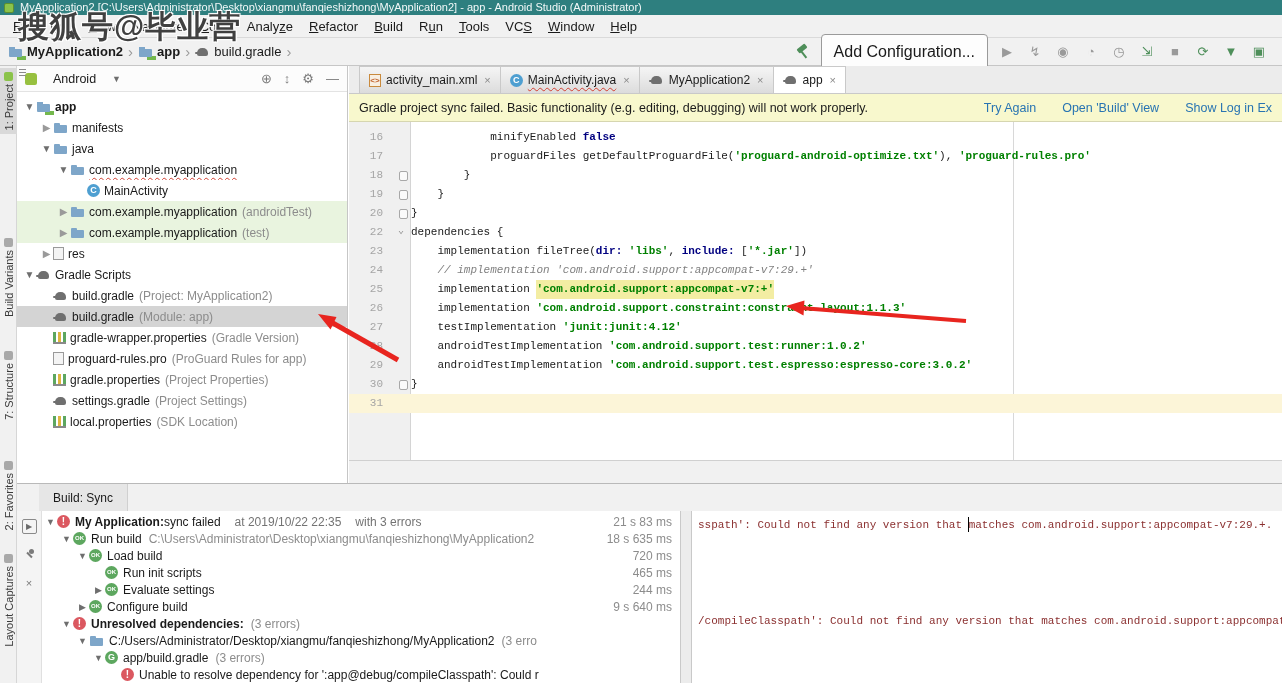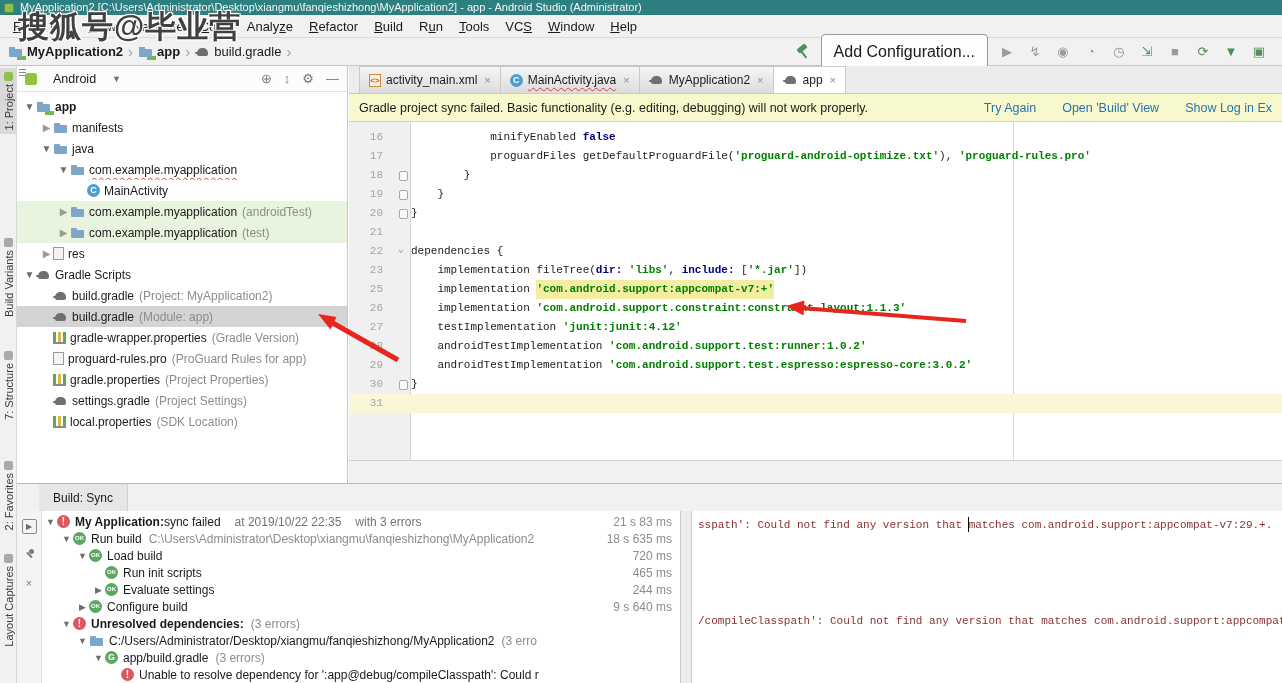--- a/index.html
+++ b/index.html
@@ -400,23 +400,23 @@
   </div>
   <div id="code-area">
     <div id="gutterbg"></div>
     <div id="marginline"></div>
     <div id="code-lines">
         <div class="crow"><span class="ln">16</span><span class="fold"></span><span class="seg-plain">            minifyEnabled </span><span class="seg-kw">false</span></div>
         <div class="crow"><span class="ln">17</span><span class="fold"></span><span class="seg-plain">            proguardFiles getDefaultProguardFile(</span><span class="seg-str">'proguard-android-optimize.txt'</span><span class="seg-plain">), </span><span class="seg-str">'proguard-rules.pro'</span></div>
         <div class="crow"><span class="ln">18</span><span class="fold fold-end"></span><span class="seg-plain">        }</span></div>
         <div class="crow"><span class="ln">19</span><span class="fold fold-end"></span><span class="seg-plain">    }</span></div>
         <div class="crow"><span class="ln">20</span><span class="fold fold-end"></span><span class="seg-plain">}</span></div>
-        <div class="crow"><span class="ln">21</span><span class="fold"></span></div>
         <div class="crow"><span class="ln">22</span><span class="fold fold-open"></span><span class="seg-plain">dependencies {</span></div>
         <div class="crow"><span class="ln">23</span><span class="fold"></span><span class="seg-plain">    implementation fileTree(</span><span class="seg-kw">dir:</span><span class="seg-plain"> </span><span class="seg-str">'libs'</span><span class="seg-plain">, </span><span class="seg-kw">include:</span><span class="seg-plain"> [</span><span class="seg-str">'*.jar'</span><span class="seg-plain">])</span></div>
+        <div class="crow"><span class="ln">24</span><span class="fold"></span><span class="seg-cmt">    // implementation 'com.android.support:appcompat-v7:29.+'</span></div>
         <div class="crow"><span class="ln">25</span><span class="fold"></span><span class="seg-plain">    implementation </span><span class="seg-strhl">'com.android.support:appcompat-v7:+'</span></div>
         <div class="crow"><span class="ln">26</span><span class="fold"></span><span class="seg-plain">    implementation </span><span class="seg-str">'com.android.support.constraint:constraint-layout:1.1.3'</span></div>
         <div class="crow"><span class="ln">27</span><span class="fold"></span><span class="seg-plain">    testImplementation </span><span class="seg-str">'junit:junit:4.12'</span></div>
         <div class="crow"><span class="ln">28</span><span class="fold"></span><span class="seg-plain">    androidTestImplementation </span><span class="seg-str">'com.android.support.test:runner:1.0.2'</span></div>
         <div class="crow"><span class="ln">29</span><span class="fold"></span><span class="seg-plain">    androidTestImplementation </span><span class="seg-str">'com.android.support.test.espresso:espresso-core:3.0.2'</span></div>
         <div class="crow"><span class="ln">30</span><span class="fold fold-end"></span><span class="seg-plain">}</span></div>
         <div class="crow cur"><span class="ln">31</span><span class="fold"></span></div>
       </div>
   </div>
   <div id="editor-bottom"></div>

